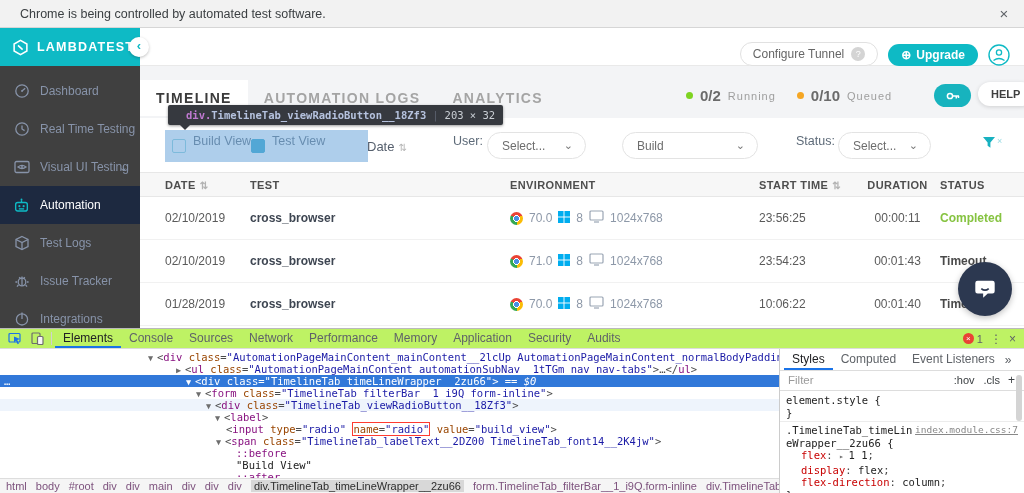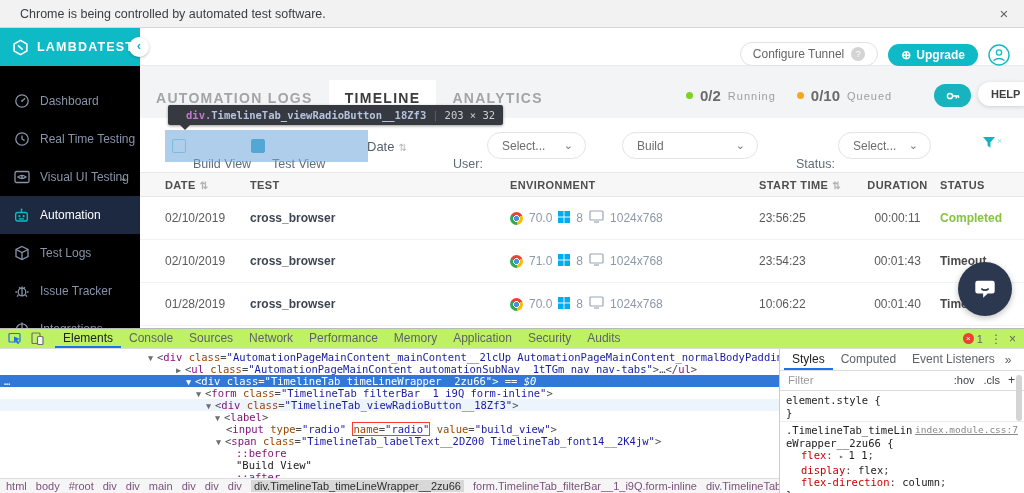--- a/index.html
+++ b/index.html
@@ -25,22 +25,22 @@
   .hdr-right { position:absolute; right:14px; top:0; height:38px; display:flex; align-items:flex-end; gap:10px; }
   .tunnel-pill { border:1px solid #e1e1e1; border-radius:15px; padding:4px 12px; font-size:12px; color:#666;
                  display:flex; align-items:center; gap:7px; background:#fff; }
   .qc { width:14px; height:14px; border-radius:50%; background:#d4d4d4; color:#fff; font-size:9px;
         line-height:14px; text-align:center; }
   .upgrade-pill { background:#0ebac5; color:#fff; border-radius:15px; padding:4px 13px; font-size:12px;
                   font-weight:bold; display:flex; align-items:center; gap:5px; }
   .avatar { width:22px; height:22px; color:#0ebac5; }
 
   
-  #sidebar { position:absolute; top:66px; left:0; width:140px; height:262px; background:#000000; overflow:hidden;
-             padding-top:16px; }
+  #sidebar { position:absolute; top:66px; left:0; width:140px; height:262px; background:#404040; overflow:hidden;
+             padding-top:6px; }
   .side-item { height:38px; display:flex; align-items:center; gap:10px; padding-left:13px; color:#8793a9;
                font-size:12px; position:relative; }
   .side-item .s-icon { width:17px; height:17px; display:flex; align-items:center; justify-content:center; }
   .side-item.active { background:#1d2940; color:#fff; }
   .side-item.active .s-icon { color:#0ebac5; }
   .side-item .s-chev { position:absolute; right:12px; font-size:11px; color:#8793a9; }
 
   
   #main { position:absolute; top:66px; left:140px; width:884px; height:262px; background:#f3f4f6; overflow:hidden; }
   .content-card { position:absolute; top:52px; left:0; right:0; bottom:0; background:#fff; }
@@ -66,21 +66,21 @@
   .tip-class { color:#b5c2de; font-weight:bold; }
   .tip-sep { color:#5c6370; }
   .tip-dims { color:#c9ced4; }
 
   
   .hl-overlay { position:absolute; top:64px; left:25px; width:203px; height:32px;
                 background:rgba(111,168,220,.56); z-index:5; pointer-events:none; }
   .cb { position:absolute; top:73px; width:14px; height:14px; background:#fff; border:1px solid #8fd2da;
         border-radius:2px; }
   .cb.checked { background:#2fa6cc; border-color:#2fa6cc; }
-  .f-label { position:absolute; top:91px; font-size:12.5px; color:#5e6b79; }
+  .f-label { position:absolute; top:68px; font-size:12.5px; color:#5e6b79; }
   .f-strong { position:absolute; top:73px; font-size:13px; color:#555f6d; }
   .sort-ic { color:#b3b3b3; font-size:10px; margin-left:4px; }
   .select-pill { position:absolute; top:66px; height:27px; background:#fff; border:1px solid #e3e3e3;
                  border-radius:14px; font-size:12px; color:#6d6d6d; display:flex; align-items:center;
                  padding:0 12px 0 14px; justify-content:space-between; }
   .sel-chev { color:#777; font-size:11px; margin-left:8px; }
   .funnel { position:absolute; top:70px; left:842px; display:flex; align-items:flex-start; }
   .funnel .fx { color:#9adbe3; font-size:9px; margin-left:1px; }
 
   
@@ -285,22 +285,22 @@
             </svg>
           </span>
           <span class="s-label">Integrations</span>
         </div>
       </div>
     </div>
 
   <div id="main">
     <div class="content-card"></div>
     <div class="tabs-row" id="main-tabs">
+        <div class="tab active">TIMELINE</div>
         <div class="tab">AUTOMATION LOGS</div>
-        <div class="tab active">TIMELINE</div>
         <div class="tab">ANALYTICS</div>
       </div>
 
     <div class="stats">
       <span class="dot" style="background:#7ed321"></span>
       <span class="stat-val">0/2</span>
       <span class="stat-lbl">Running</span>
       <span class="dot" style="background:#f5a623"></span>
       <span class="stat-val">0/10</span>
       <span class="stat-lbl">Queued</span>

